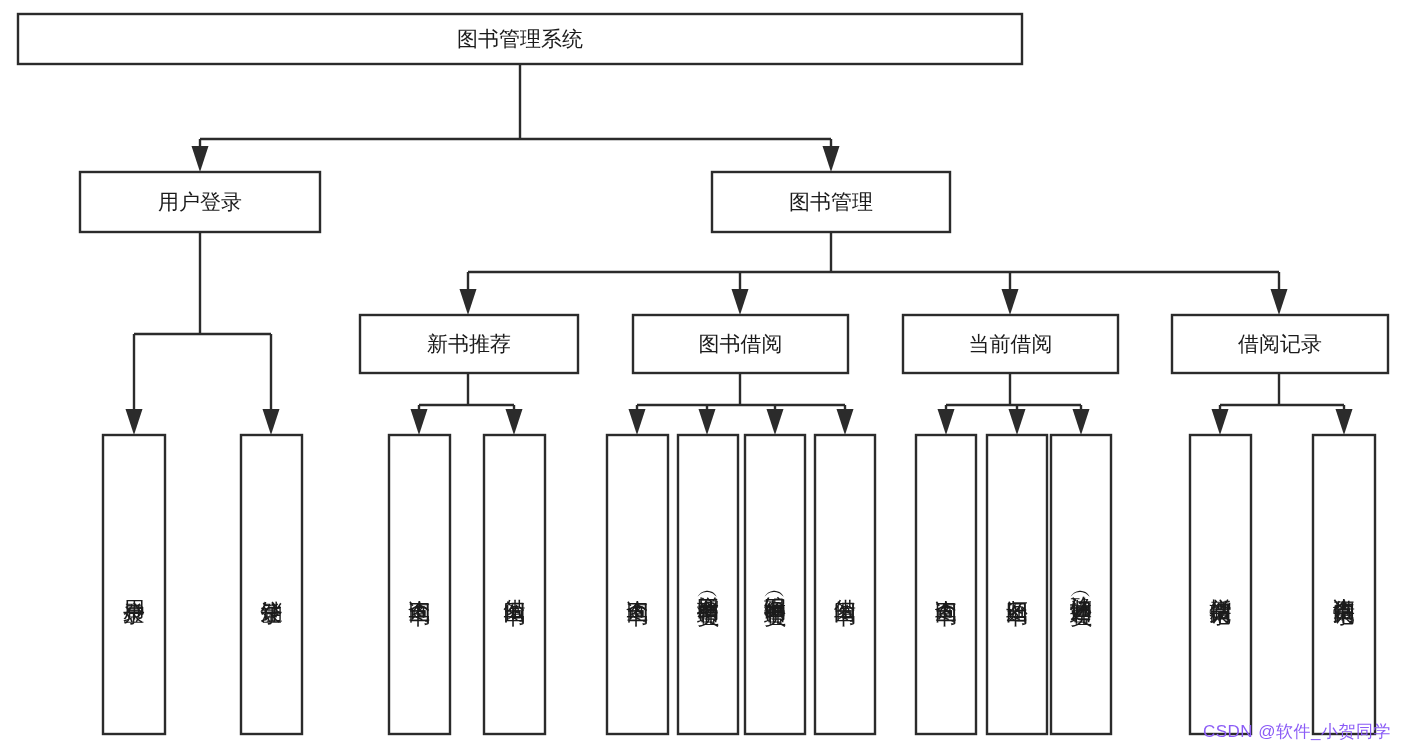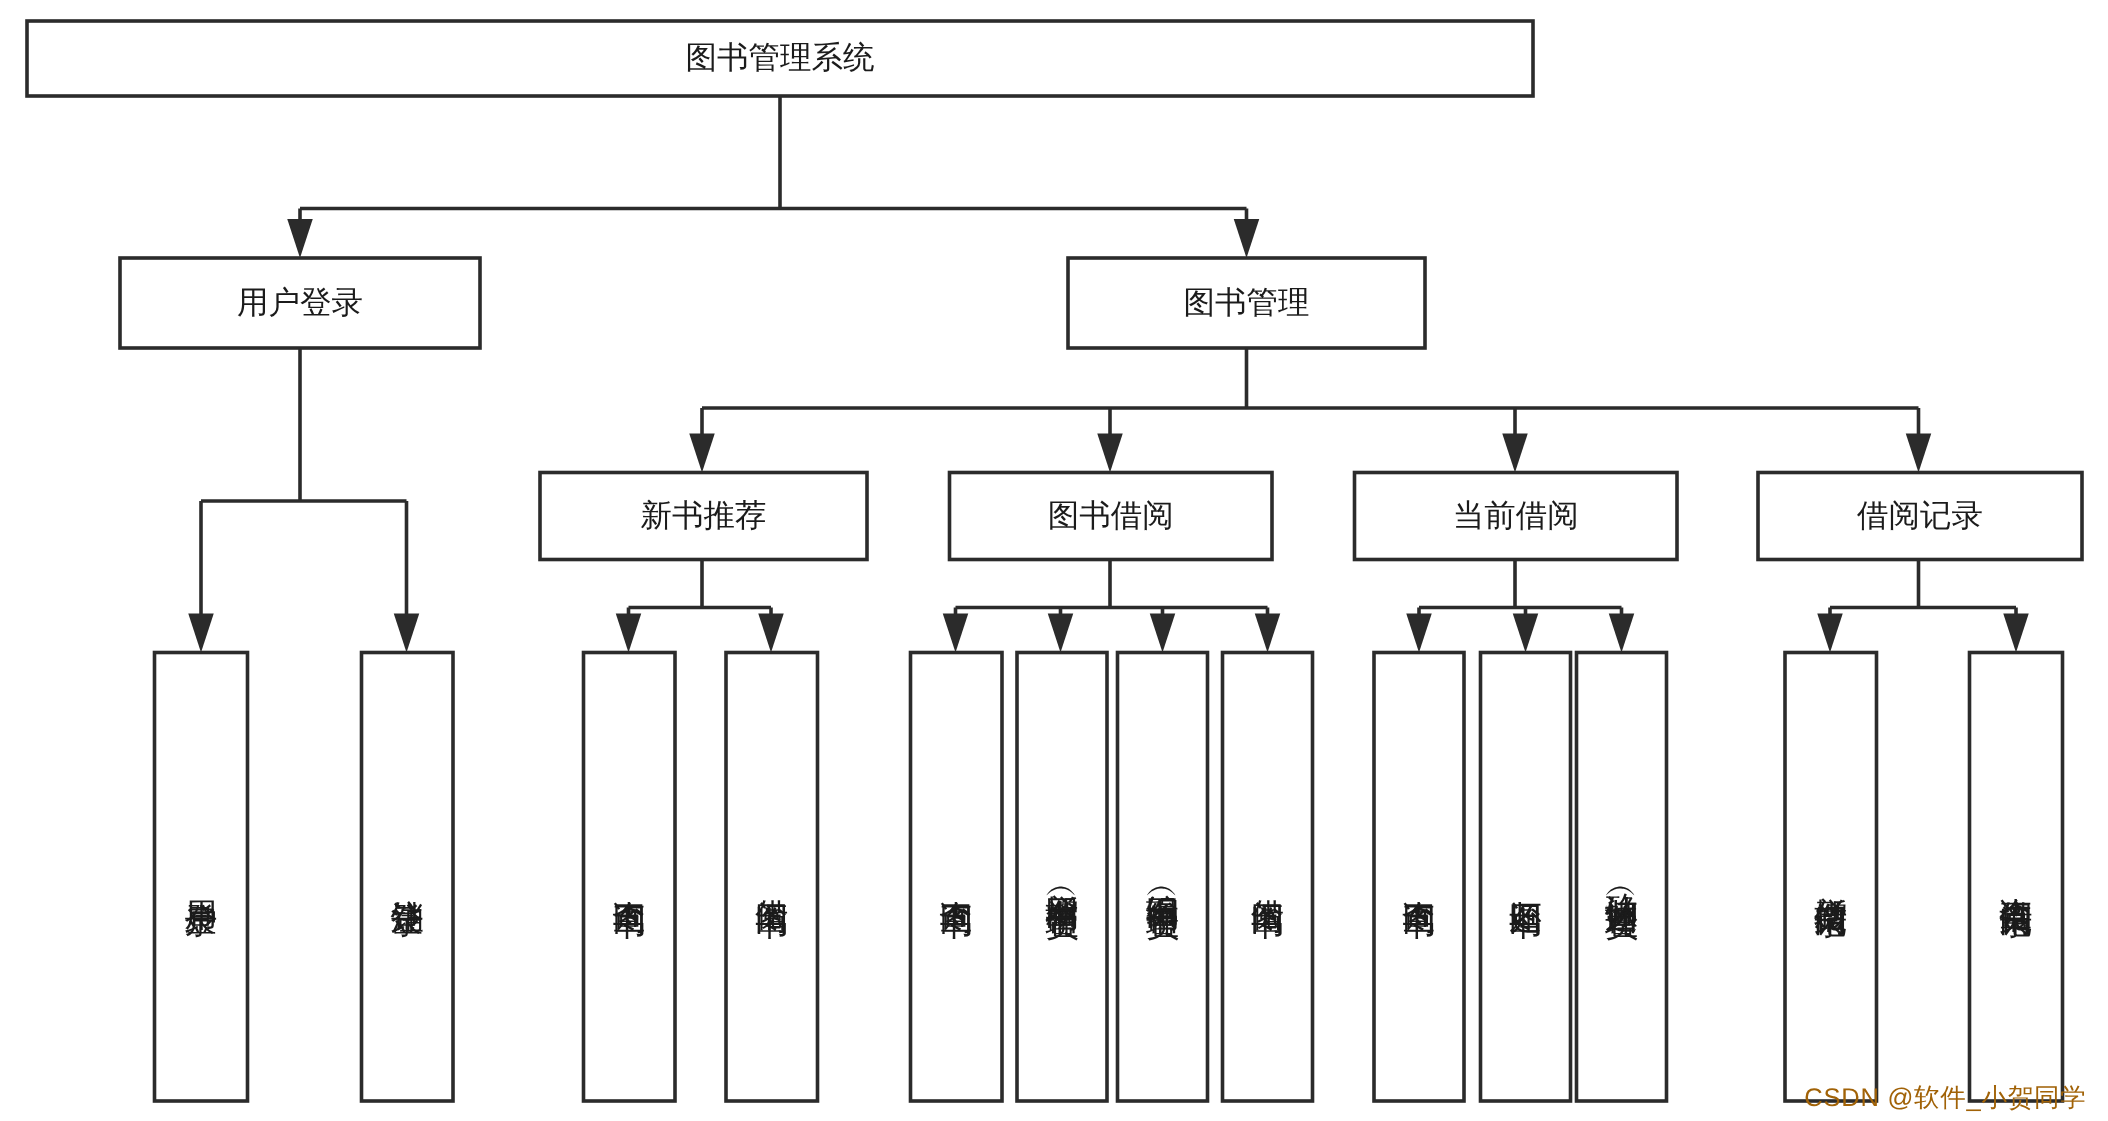--- a/index.html
+++ b/index.html
@@ -42,21 +42,21 @@
   .arrow-head {
     fill: #2b2b2b;
     stroke: none;
   }
   .watermark {
     position: absolute;
     right: 14px;
     bottom: 4px;
     font-family: "Liberation Sans", "DejaVu Sans", sans-serif;
     font-size: 17px;
-    color: #a16207;
+    color: #8b5cf6;
     white-space: nowrap;
     pointer-events: none;
     letter-spacing: 0.5px;
   }
 </style>
 </head>
 <body>
 
 <svg id="diagram-root" viewBox="0 0 1405 747" xmlns="http://www.w3.org/2000/svg">
   <g id="connector-layer">

